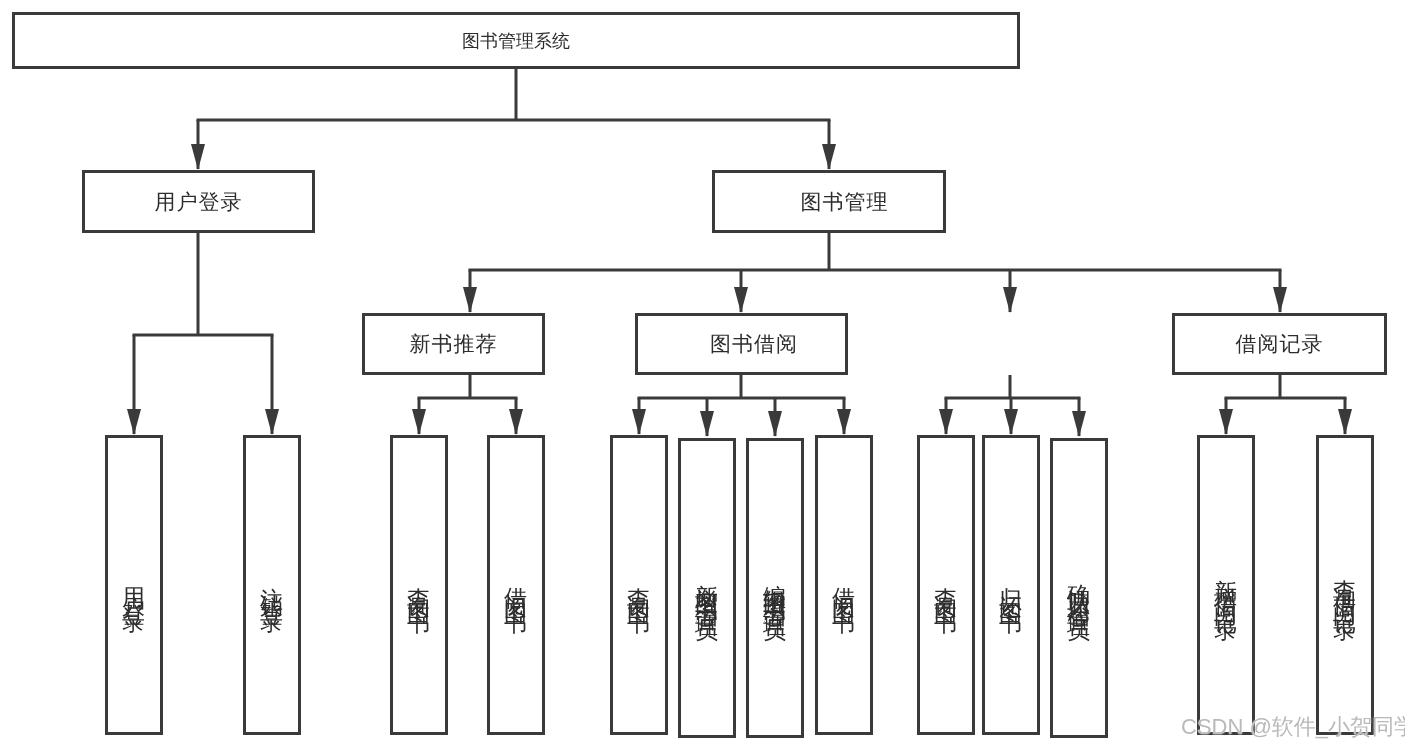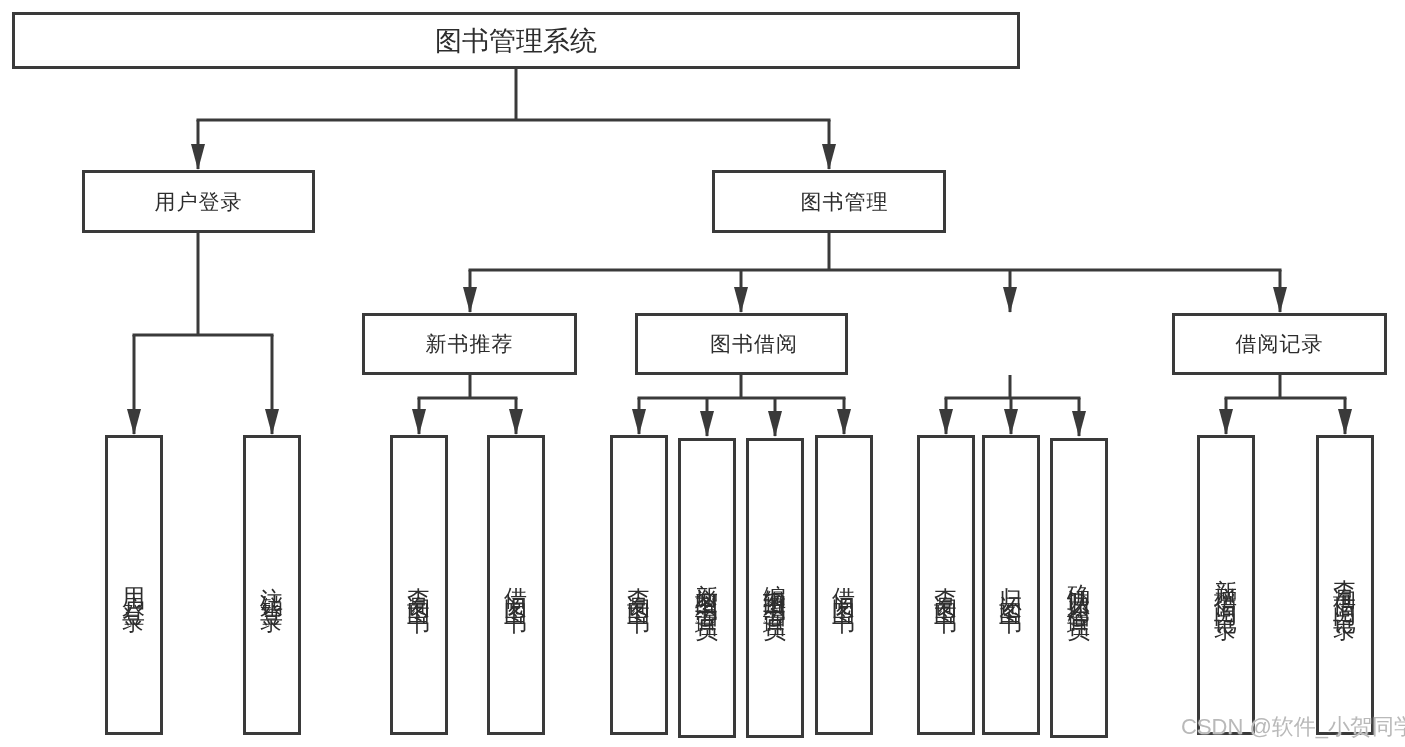--- a/index.html
+++ b/index.html
@@ -22,21 +22,21 @@
     position: absolute;
     border: 3px solid #3a3a3a;
     background: #ffffff;
     color: #2d2d2d;
     display: flex;
     align-items: center;
     justify-content: center;
     z-index: 2;
   }
   .node.h { font-size: 21px; letter-spacing: 1px; }
-  .node.root { font-size: 27px; }
+  .node.root { font-size: 18px; }
   .leaf {
     position: absolute;
     border: 3px solid #3a3a3a;
     background: #ffffff;
     color: #2d2d2d;
     width: 58px;
     height: 300px;
     writing-mode: vertical-rl;
     text-orientation: mixed;
     text-align: center;
@@ -124,21 +124,21 @@
         <line x1="1345" y1="398" x2="1345" y2="434" marker-end="url(#arrow)"></line>
       </g>
     </g>
   </svg>
 
   <div class="node root" style="left:12px; top:12px; width:1008px; height:57px;">图书管理系统</div>
 
   <div class="node h" style="left:82px; top:170px; width:233px; height:63px;">用户登录</div>
   <div class="node h" style="left:712px; top:170px; width:234px; height:63px;padding-left:31px;">图书管理</div>
 
-  <div class="node h" style="left:362px; top:313px; width:215px; height:62px;">新书推荐</div>
+  <div class="node h" style="left:362px; top:313px; width:183px; height:62px;">新书推荐</div>
   <div class="node h" style="left:635px; top:313px; width:213px; height:62px;padding-left:25px;">图书借阅</div>
   <div class="node h" style="left:1172px; top:313px; width:215px; height:62px;">借阅记录</div>
 
   <div class="leaf" style="left:105px; top:435px;">用户登录</div>
   <div class="leaf" style="left:243px; top:435px;">注销登录</div>
 
   <div class="leaf" style="left:390px; top:435px;">查询图书</div>
   <div class="leaf" style="left:487px; top:435px;">借阅图书</div>
 
   <div class="leaf" style="left:610px; top:435px;">查询图书</div>

